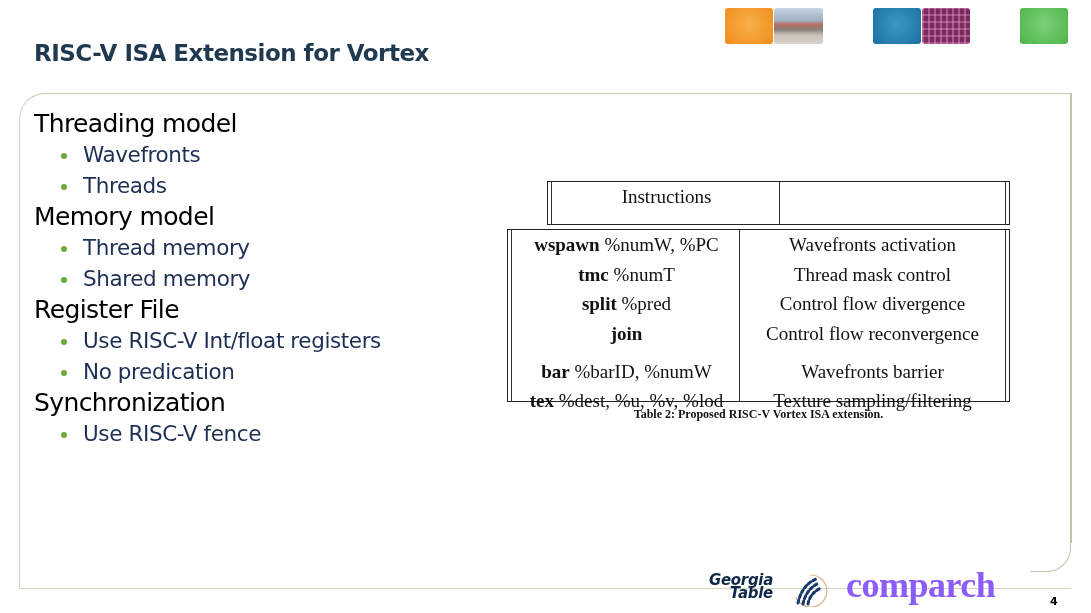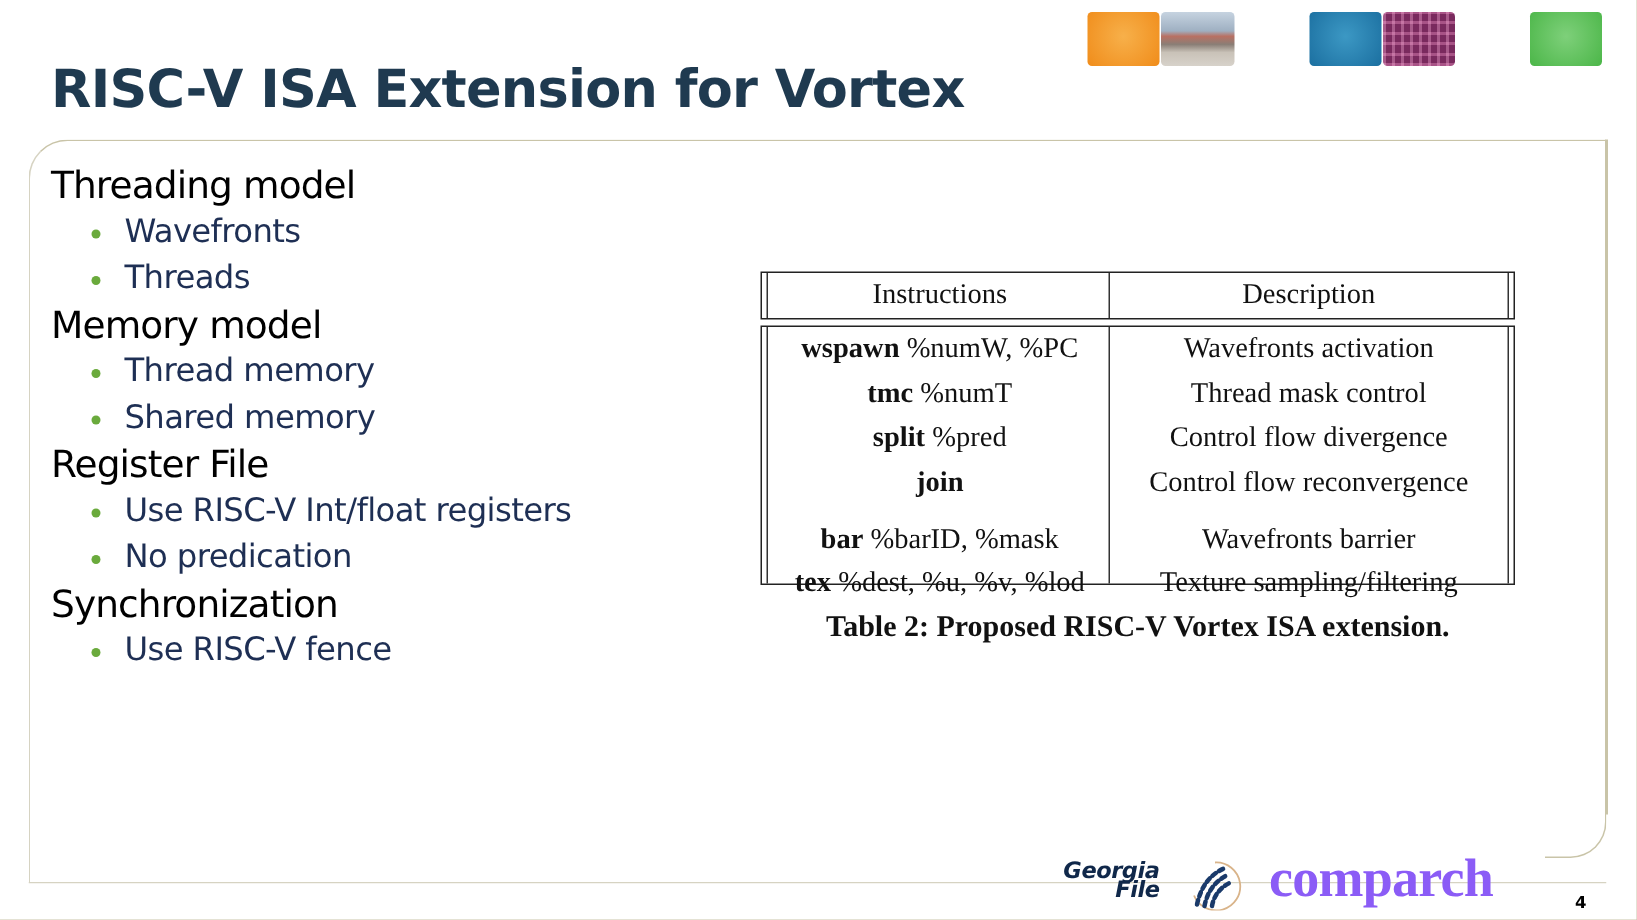--- a/index.html
+++ b/index.html
@@ -15,21 +15,21 @@
     .t-blue   { left: 873px; width: 48px; background: radial-gradient(circle at 50% 45%, #3c98c4, #1b6fa0); }
     .t-chip   { left: 922px; width: 48px; background:
                  repeating-linear-gradient(90deg, rgba(255,180,220,0.35) 0 2px, transparent 2px 6px),
                  repeating-linear-gradient(0deg, rgba(255,160,210,0.35) 0 2px, transparent 2px 7px),
                  #7a2a5e; }
     .t-green  { left: 1020px; width: 48px; background: radial-gradient(circle at 50% 45%, #7ed07a, #4bb648); }
 
     .title {
       position: absolute; left: 34px; top: 40px;
       font-family: "DejaVu Sans", sans-serif; font-weight: bold;
-      font-size: 35px; color: #1f3a50; letter-spacing: -0.5px;
+      font-size: 23px; color: #1f3a50; letter-spacing: -0.5px;
       white-space: nowrap;
     }
 
     .frame {
       position: absolute; left: 19px; top: 93px; width: 1052px; height: 496px;
       border-top: 1.5px solid #c9c4a8; border-left: 1.5px solid #d6d3c2; border-bottom: 1.5px solid #d6d3c2;
       border-top-left-radius: 26px;
       box-sizing: border-box;
     }
     .frame-right {
@@ -59,34 +59,34 @@
     .tbl-wrap { position: absolute; left: 507px; top: 181px; width: 503px; }
     .tbl-box {
       position: relative; border: 1px solid #222;
       box-sizing: border-box;
     }
     .tbl-box::before, .tbl-box::after {
       content: ""; position: absolute; top: 0; bottom: 0; width: 1px; background: #333;
     }
     .tbl-box::before { left: 3px; }
     .tbl-box::after { right: 3px; }
-    .tbl-head { height: 32px; }
+    .tbl-head { height: 44px; margin-left: 40px; }
     .tbl-body { margin-top: 4px; height: 173px; }
     .col-div { position: absolute; left: 231px; top: 0; bottom: 0; width: 1px; background: #333; }
     .cell {
       position: absolute; font-family: "Liberation Serif", "DejaVu Serif", serif;
       font-size: 19px; color: #111; white-space: nowrap; text-align: center;
     }
     .c-ins { left: 6px; width: 225px; }
     .c-desc { left: 232px; width: 265px; }
     .cell b { font-weight: bold; }
     .caption {
       position: absolute; left: 507px; top: 407px; width: 503px; text-align: center;
       font-family: "Liberation Serif", "DejaVu Serif", serif; font-weight: bold;
-      font-size: 20px; color: #111; white-space: nowrap;
+      font-size: 12px; color: #111; white-space: nowrap;
     }
 
     .logo-gt {
       position: absolute; left: 677px; top: 574px; width: 96px;
       font-family: "DejaVu Sans", sans-serif; font-weight: bold; color: #10284a;
       font-size: 15px; line-height: 13px; text-align: right; letter-spacing: -0.3px; font-style: italic;
     }
     .logo-swoosh { position: absolute; left: 790px; top: 571px; width: 42px; height: 36px; }
     .logo-comparch {
       position: absolute; left: 846px; top: 563px;
@@ -129,49 +129,48 @@
   <div class="lvl2"><span class="bullet"></span><span class="txt">No predication</span></div>
 
   <div class="lvl1">Synchronization</div>
   <div class="lvl2"><span class="bullet"></span><span class="txt">Use RISC-V fence</span></div>
 </div>
 
 <div class="tbl-wrap">
   <div class="tbl-box tbl-head">
     <div class="col-div"></div>
     <div class="cell c-ins" style="top:4px;">Instructions</div>
-    <div class="cell c-desc" style="top:4px;">Description</div>
   </div>
   <div class="tbl-box tbl-body">
     <div class="col-div"></div>
 
     <div class="cell c-ins" style="top:4px;"><b>wspawn</b><span> %numW, %PC</span></div>
     <div class="cell c-desc" style="top:4px;">Wavefronts activation</div>
 
     <div class="cell c-ins" style="top:34px;"><b>tmc</b><span> %numT</span></div>
     <div class="cell c-desc" style="top:34px;">Thread mask control</div>
 
     <div class="cell c-ins" style="top:63px;"><b>split</b><span> %pred</span></div>
     <div class="cell c-desc" style="top:63px;">Control flow divergence</div>
 
     <div class="cell c-ins" style="top:93px;"><b>join</b><span></span></div>
     <div class="cell c-desc" style="top:93px;">Control flow reconvergence</div>
 
-    <div class="cell c-ins" style="top:131px;"><b>bar</b><span> %barID, %mask</span></div>
+    <div class="cell c-ins" style="top:131px;"><b>bar</b><span> %barID, %numW</span></div>
     <div class="cell c-ins" style="top:160px;"><b>tex</b><span> %dest, %u, %v, %lod</span></div>
 
     <div class="cell c-desc" style="top:131px;">Wavefronts barrier</div>
     <div class="cell c-desc" style="top:160px;">Texture sampling/filtering</div>
   </div>
 </div>
 <div class="caption">Table 2: Proposed RISC-V Vortex ISA extension.</div>
 
 <div class="logo-gt">
   <div>Georgia</div>
-  <div>File</div>
+  <div>Table</div>
 </div>
 <svg class="logo-swoosh" viewBox="0 0 42 36">
   <path d="M20 4 A16 16 0 1 1 6 26" fill="none" stroke="#d9b48a" stroke-width="1.2"></path>
   <g stroke="#1a3a6a" stroke-width="3" stroke-linecap="round" stroke-dasharray="3 2.5" fill="none">
     <path d="M8 32 Q12 14 26 8"></path>
     <path d="M13 33 Q16 18 29 12"></path>
     <path d="M18 33 Q20 22 31 17"></path>
   </g>
 </svg>
 <div class="logo-comparch">comparch</div>

